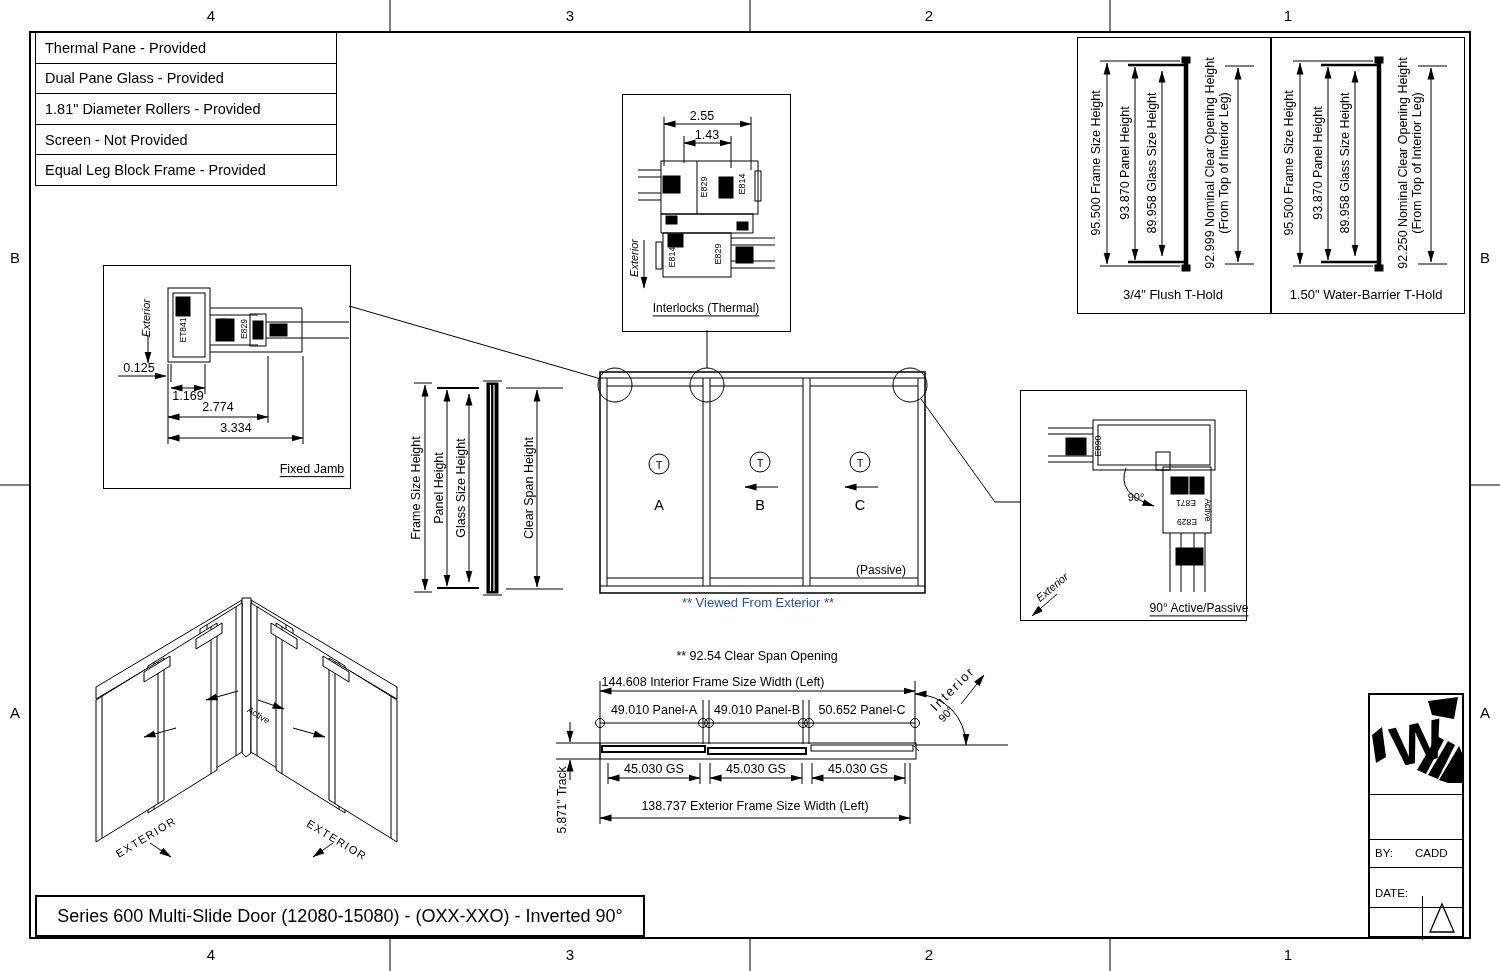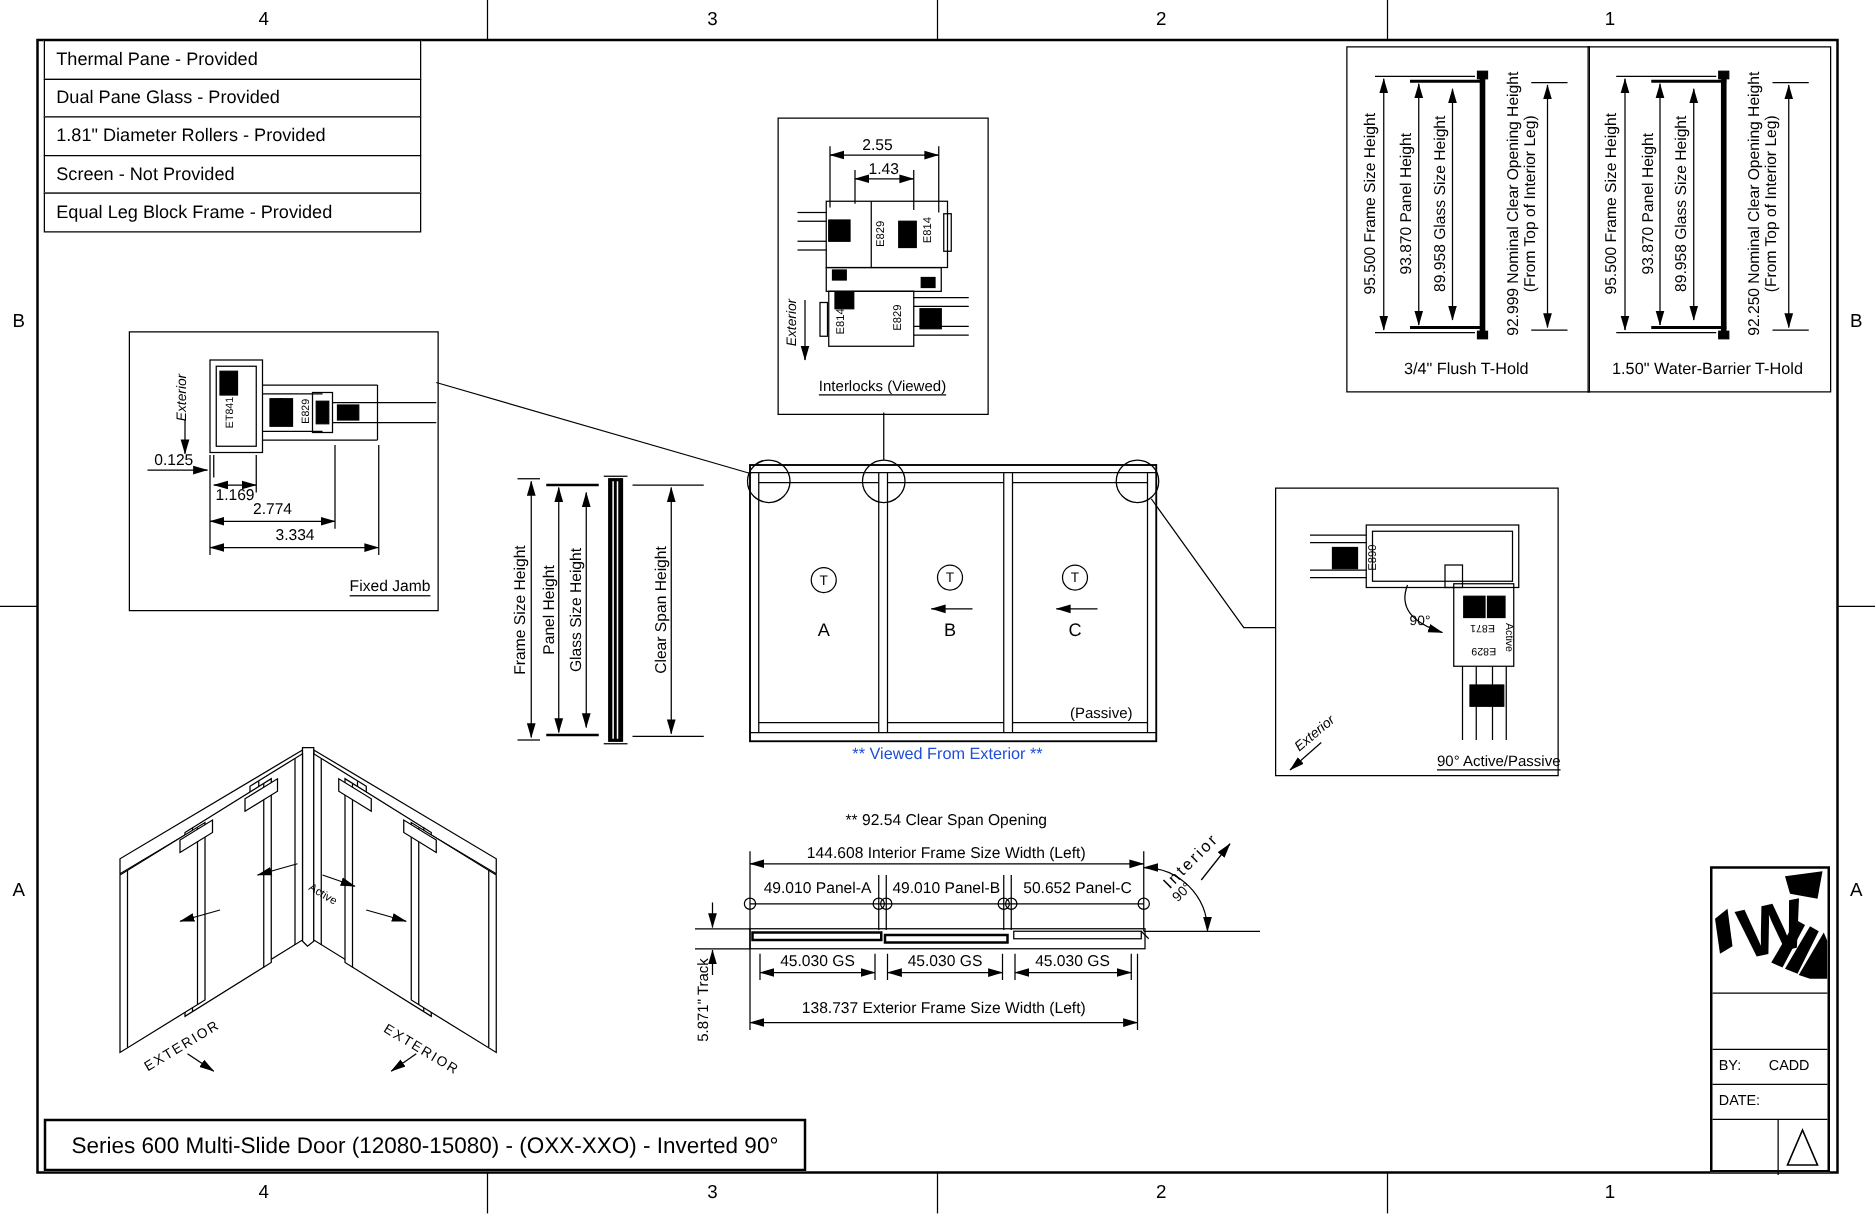--- a/index.html
+++ b/index.html
@@ -313,21 +313,21 @@
 </div>
 
 <div class="box" style="left:622px;top:94px;width:167px;height:236px"></div>
 <div class="t" style="left:702px;top:117px">2.55</div>
 <div class="t" style="left:707px;top:136px">1.43</div>
 <div class="t r90 f9" style="left:705px;top:187px">E829</div>
 <div class="t r90 f9" style="left:743px;top:184px">E814</div>
 <div class="t r90 f9" style="left:673px;top:257px">E814</div>
 <div class="t r90 f9" style="left:719px;top:254px">E829</div>
 <div class="t r90 i f11" style="left:634px;top:258px">Exterior</div>
-<div class="t f12 u" style="left:706px;top:309px">Interlocks (Viewed)</div>
+<div class="t f12 u" style="left:706px;top:309px">Interlocks (Thermal)</div>
 
 <div class="box" style="left:1077px;top:37px;width:193px;height:275px"></div>
 <div class="box" style="left:1270px;top:37px;width:193px;height:275px"></div>
 <div class="t r90" style="left:1097px;top:163px">95.500 Frame Size Height</div>
 <div class="t r90" style="left:1126px;top:163px">93.870 Panel Height</div>
 <div class="t r90" style="left:1153px;top:163px">89.958 Glass Size Height</div>
 <div class="t r90" style="left:1211px;top:163px">92.999 Nominal Clear Opening Height</div>
 <div class="t r90" style="left:1225px;top:163px">(From Top of Interior Leg)</div>
 <div class="t f13" style="left:1173px;top:295px">3/4" Flush T-Hold</div>
 <div class="t r90" style="left:1290px;top:163px">95.500 Frame Size Height</div>
@@ -356,21 +356,21 @@
 <div class="t f14" style="left:860px;top:506px">C</div>
 <div class="t f12" style="left:881px;top:571px">(Passive)</div>
 <div class="t f13 g" style="left:758px;top:603px">** Viewed From Exterior **</div>
 
 <div class="t r90" style="left:417px;top:488px">Frame Size Height</div>
 <div class="t r90" style="left:440px;top:488px">Panel Height</div>
 <div class="t r90" style="left:462px;top:488px">Glass Size Height</div>
 <div class="t r90" style="left:530px;top:488px">Clear Span Height</div>
 
 <div class="t" style="left:757px;top:657px">** 92.54 Clear Span Opening</div>
-<div class="t" style="left:757px;top:683px">144.608 Interior Frame Size Width (Left)</div>
+<div class="t" style="left:713px;top:683px">144.608 Interior Frame Size Width (Left)</div>
 <div class="t" style="left:654px;top:711px">49.010 Panel-A</div>
 <div class="t" style="left:757px;top:711px">49.010 Panel-B</div>
 <div class="t" style="left:862px;top:711px">50.652 Panel-C</div>
 <div class="t" style="left:654px;top:770px">45.030 GS</div>
 <div class="t" style="left:756px;top:770px">45.030 GS</div>
 <div class="t" style="left:858px;top:770px">45.030 GS</div>
 <div class="t" style="left:755px;top:807px">138.737 Exterior Frame Size Width (Left)</div>
 <div class="t r90 f12" style="left:563px;top:800px">5.871" Track</div>
 <div class="t rn45 f13" style="left:953px;top:689px;letter-spacing:2px">Interior</div>
 <div class="t rn45 f11" style="left:946px;top:714px">90°</div>
@@ -399,21 +399,21 @@
       <polygon points="2,40 12,32 16,62 6,68" fill="#000"></polygon>
       <polygon points="58,6 88,2 84,24 62,20" fill="#000"></polygon>
     </svg>
     <div class="logo-w">W</div>
   </div>
   <div class="row" style="top:100px;height:45px"></div>
   <div class="row" style="top:145px;height:28px">
     <span class="tb-txt" style="left:5px;top:7px">BY:</span>
     <span class="tb-txt" style="left:45px;top:7px">CADD</span>
   </div>
-  <div class="row" style="top:173px;height:28px">
+  <div class="row" style="top:185px;height:28px">
     <span class="tb-txt" style="left:5px;top:7px">DATE:</span>
   </div>
   <div class="row" style="top:201px;height:44px;border-bottom:none">
     <div style="position:absolute;right:0;top:0;width:40px;height:44px;border-left:1.5px solid #000;box-sizing:border-box">
       <svg width="38" height="42" viewBox="0 0 38 42">
         <polygon points="19,8 31,36 7,36" fill="none" stroke="#000" stroke-width="1.3"></polygon>
       </svg>
     </div>
   </div>
 </div>

